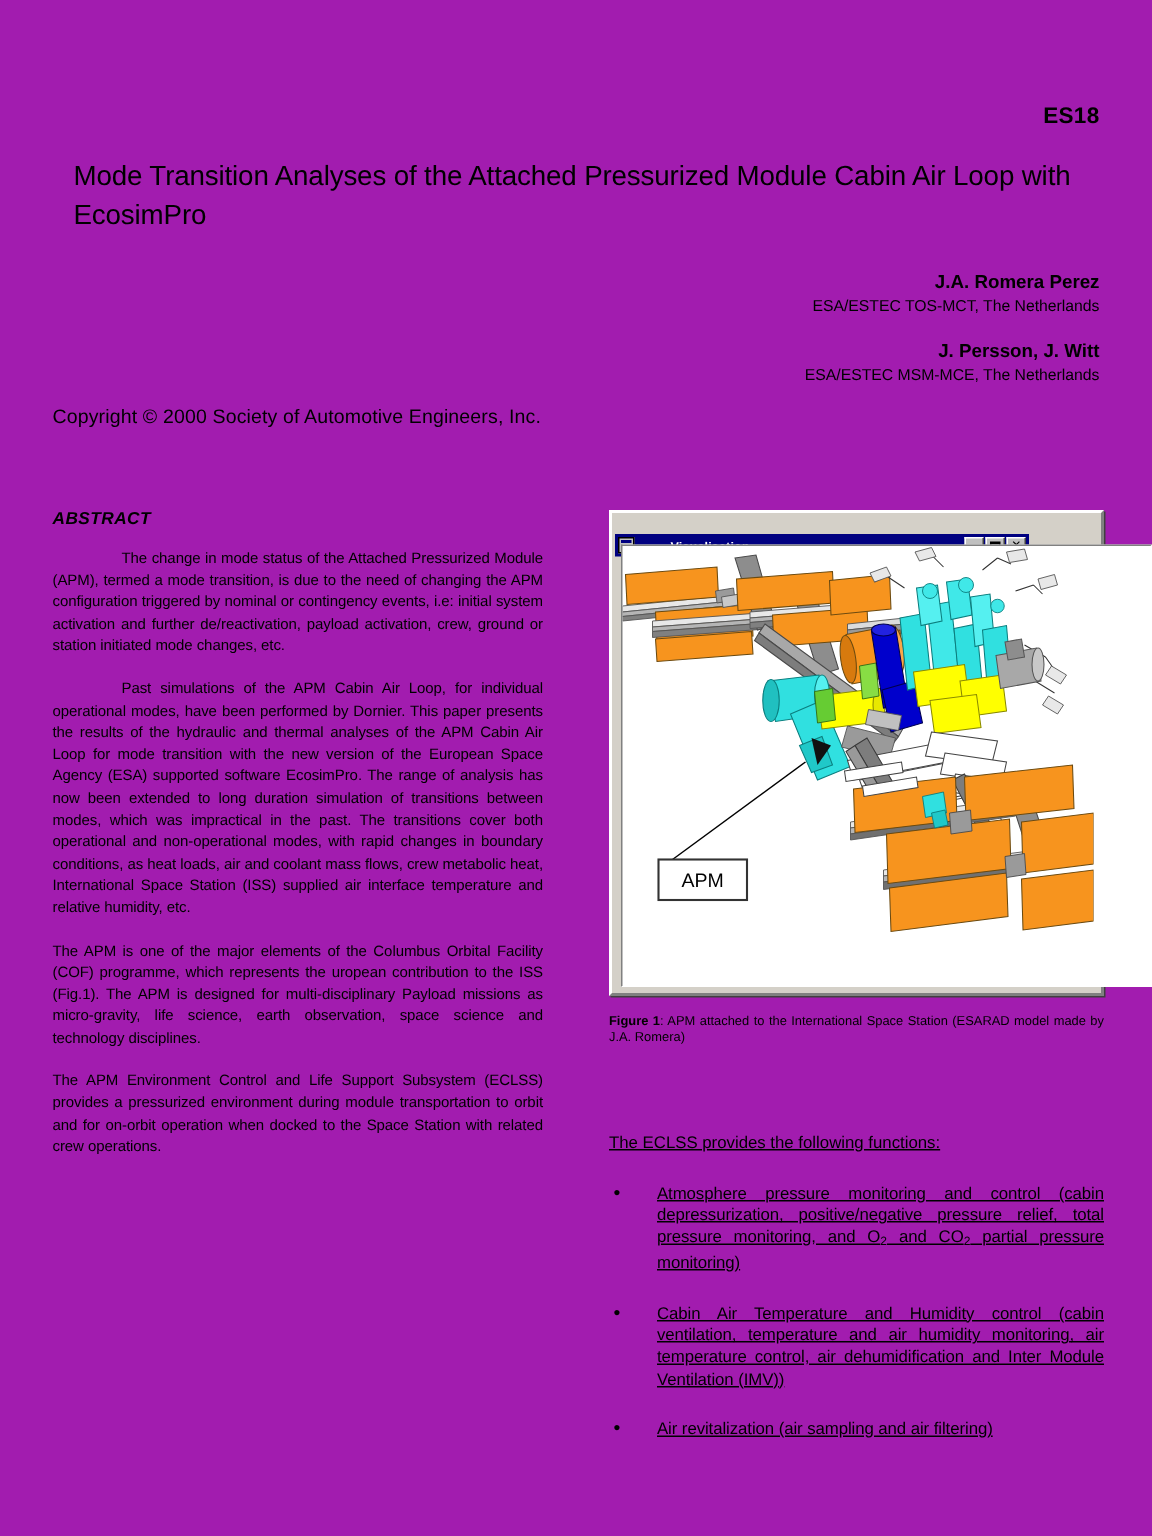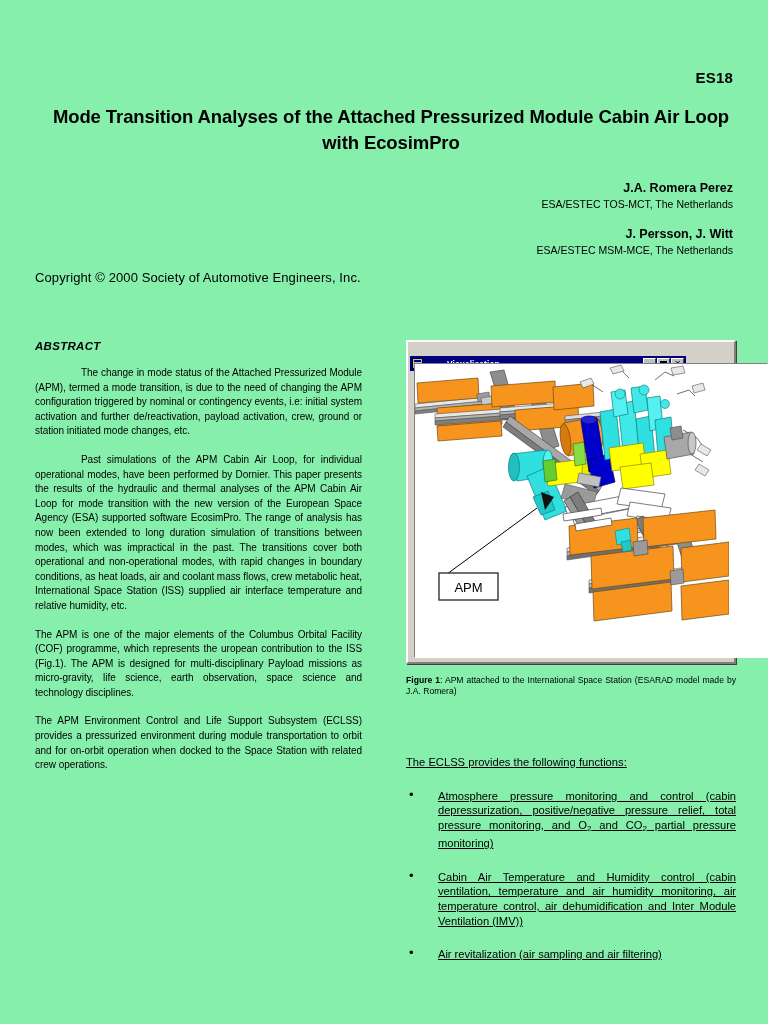--- a/index.html
+++ b/index.html
@@ -14,41 +14,41 @@
     font-family: "Liberation Sans", sans-serif;
     color: #000000;
     overflow: hidden;
   }
 
   .page {
     position: absolute;
     left: 0; top: 0;
     width: 768px;
     height: 1024px;
-    background: #86efac;
+    background: #a21caf;
   }
 
   
   .doc-number {
     position: absolute;
     right: 35px;
     top: 69px;
     font-size: 15px;
     font-weight: bold;
     letter-spacing: 0.2px;
   }
 
   .doc-title {
     position: absolute;
     left: 49px;
     right: 35px;
     top: 104px;
-    text-align: center;
+    text-align: left;
     font-size: 18.5px;
-    font-weight: bold;
+    font-weight: normal;
     line-height: 26px;
     letter-spacing: -0.1px;
   }
 
   .author-block {
     position: absolute;
     right: 35px;
     text-align: right;
   }
   .author-block.a1 { top: 180px; }

